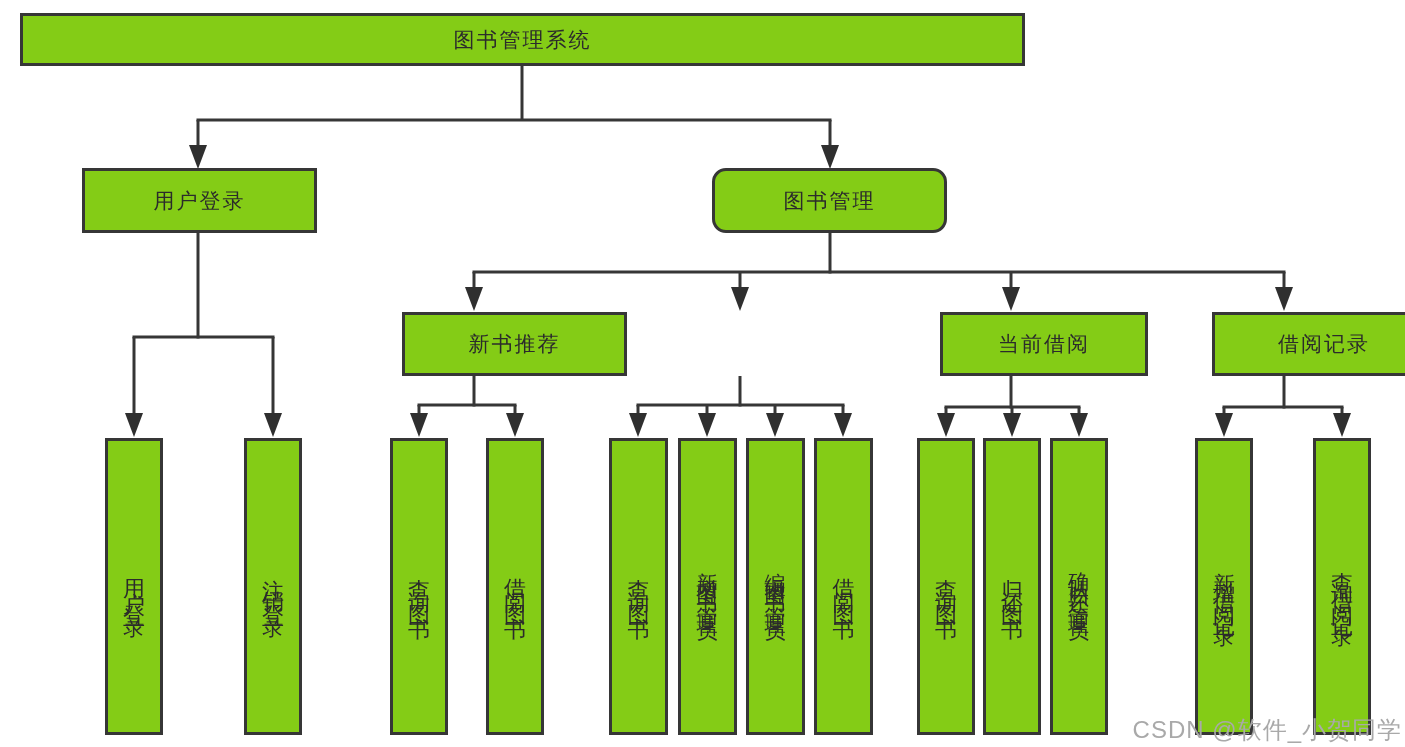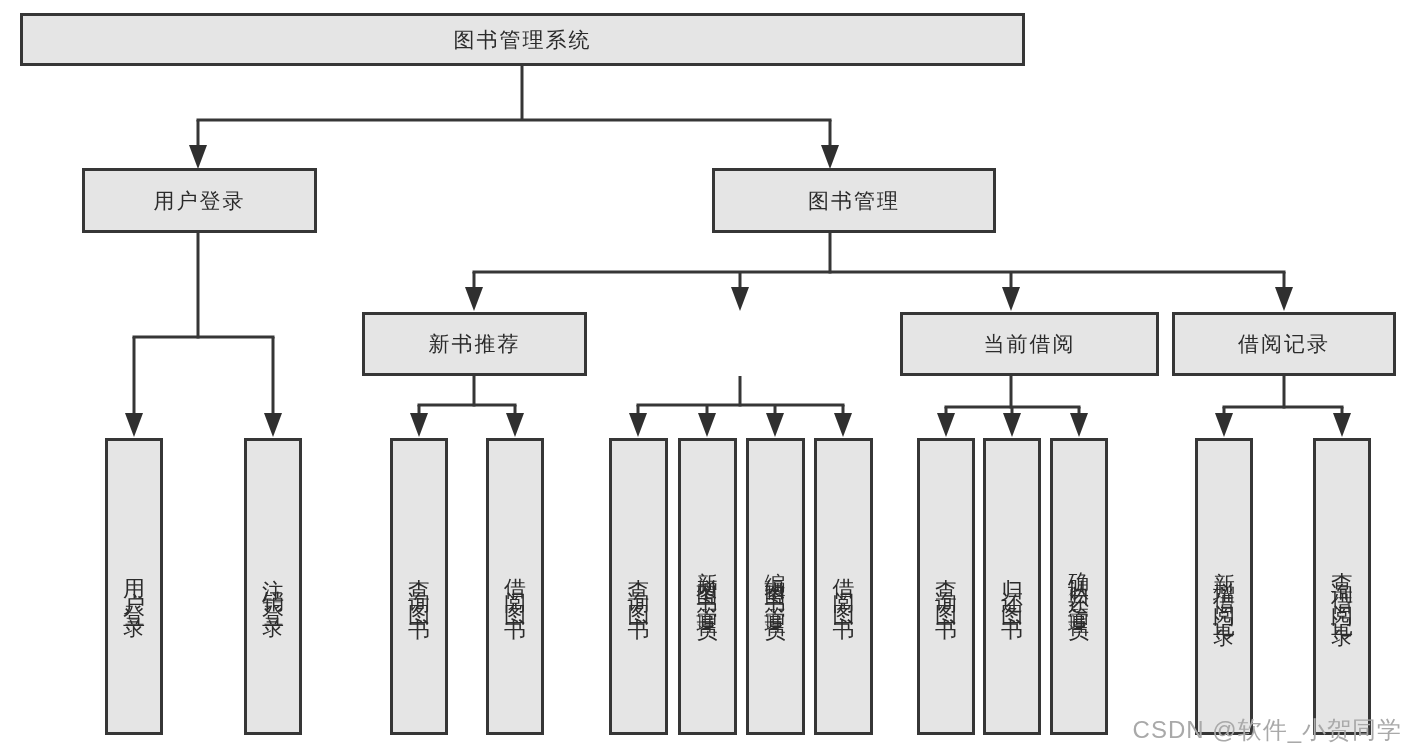--- a/index.html
+++ b/index.html
@@ -16,46 +16,46 @@
 
   .connectors {
     position: absolute;
     left: 0; top: 0;
     width: 1405px; height: 747px;
     z-index: 1;
   }
 
   .node {
     position: absolute;
-    background: #e5e5e5;
+    background: #84cc16;
     border: 3px solid #363636;
     display: flex;
     align-items: center;
     justify-content: center;
     z-index: 2;
     color: #2b2b2b;
   }
 
   .node .h-label {
     font-size: 21px;
     letter-spacing: 2px;
     color: #2b2b2b;
     white-space: nowrap;
   }
 
   
   .n-root { left: 20px; top: 13px; width: 1005px; height: 53px; }
   
   .n-user-login      { left: 82px;  top: 168px; width: 235px; height: 65px; }
-  .n-book-management { left: 712px; top: 168px; width: 284px; height: 65px; }
-  
-  .lvl3 { top: 312px; height: 64px; }
+  .n-book-management { left: 712px; top: 168px; width: 235px; height: 65px; border-radius: 14px; }
+  
+  .lvl3 { top: 312px; height: 64px; margin-left: 40px; }
   .n-new-book  { left: 362px;  width: 225px; }
   .n-borrow    { left: 628px;  width: 225px; }
-  .n-current   { left: 900px;  width: 259px; }
+  .n-current   { left: 900px;  width: 208px; }
   .n-records   { left: 1172px; width: 224px; }
 
   
   .leaf { top: 438px; width: 58px; height: 297px; }
   .leaf .v-label {
     writing-mode: vertical-rl;
     text-orientation: mixed;
     font-size: 22px;
     letter-spacing: 13px;
     line-height: 1;

